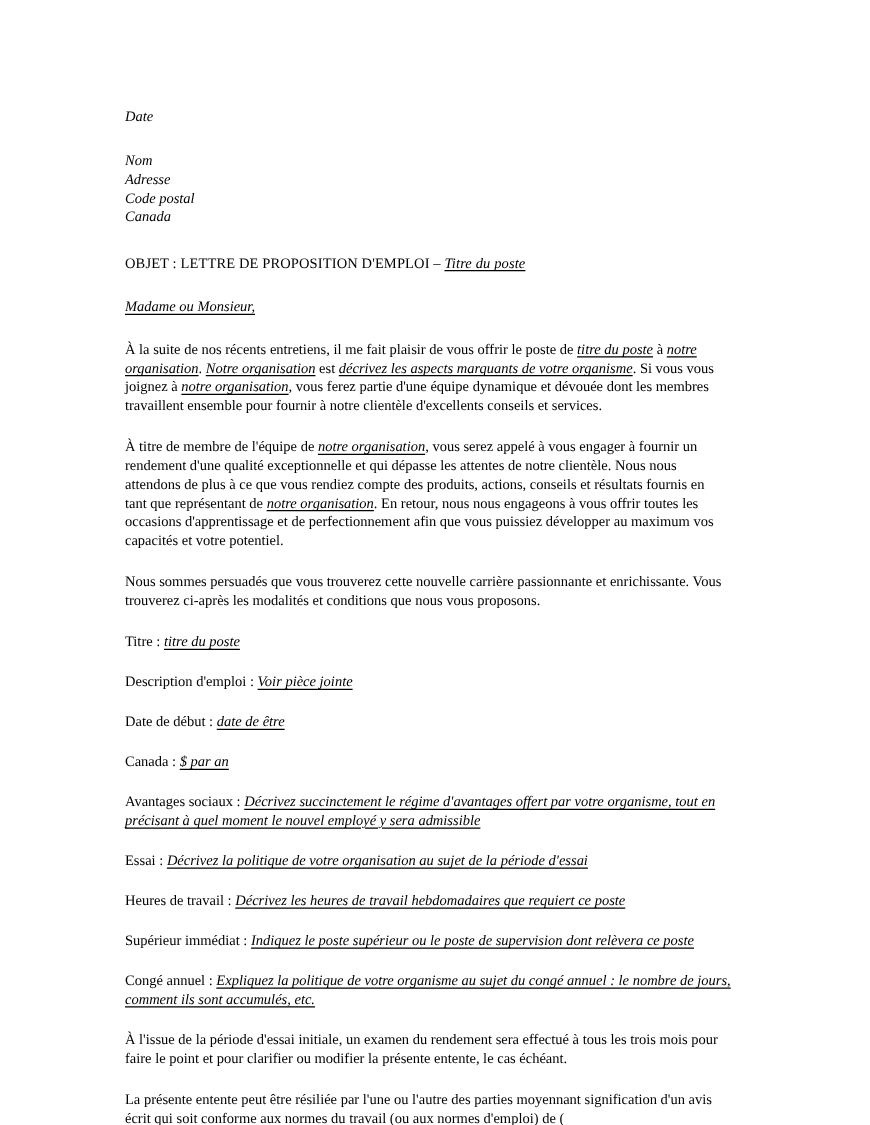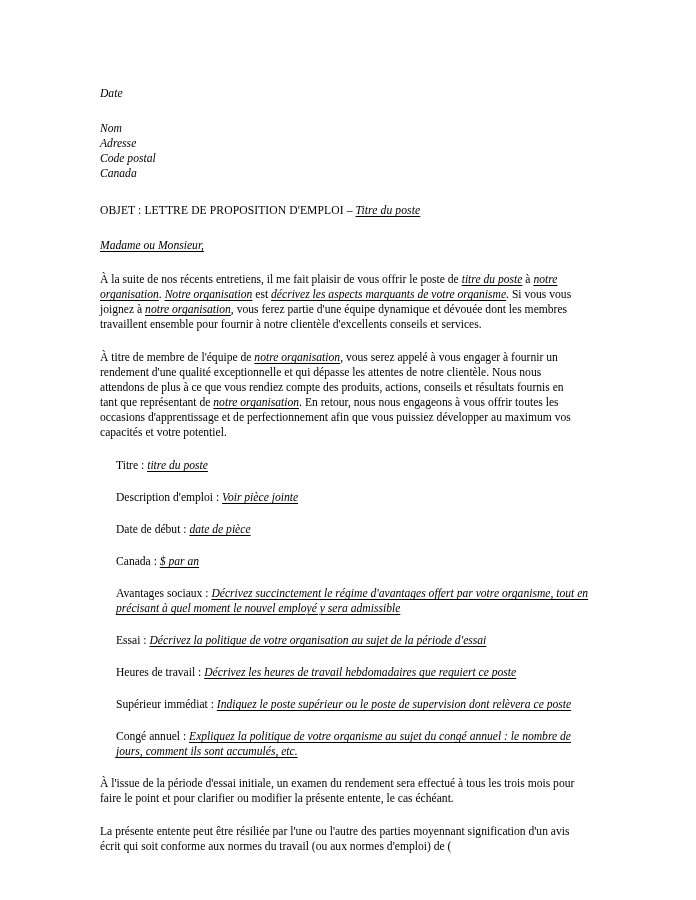--- a/index.html
+++ b/index.html
@@ -54,21 +54,21 @@
 
   .salutation {
     margin: 0 0 19px 0;
   }
 
   p.para {
     margin: 0 12px 18px 0;
   }
 
   .term {
-    margin: 0 0 17px 16px;
+    margin: 0 0 17px 0;
   }
 
   .para-last { margin-bottom: 0; }
 
   
   .fill {
     font-style: italic;
     text-decoration: underline;
     text-underline-offset: 1.5px;
   }
@@ -93,26 +93,27 @@
     </div>
 
     <div class="salutation block">
       <span class="fill">Madame ou Monsieur,</span>
     </div>
 
     <p class="para"><span>À la suite de nos récents entretiens, il me fait plaisir de vous offrir le poste de </span><span class="fill">titre du poste</span><span> à </span><span class="fill">notre organisation</span><span>. </span><span class="fill">Notre organisation</span><span> est </span><span class="fill">décrivez les aspects marquants de votre organisme</span><span>. Si vous vous joignez à </span><span class="fill">notre organisation</span><span>, vous ferez partie d'une équipe dynamique et dévouée dont les membres travaillent ensemble pour fournir à notre clientèle d'excellents conseils et services.</span></p>
 
     <p class="para"><span>À titre de membre de l'équipe de </span><span class="fill">notre organisation</span><span>, vous serez appelé à vous engager à fournir un rendement d'une qualité exceptionnelle et qui dépasse les attentes de notre clientèle. Nous nous attendons de plus à ce que vous rendiez compte des produits, actions, conseils et résultats fournis en tant que représentant de </span><span class="fill">notre organisation</span><span>. En retour, nous nous engageons à vous offrir toutes les occasions d'apprentissage et de perfectionnement afin que vous puissiez développer au maximum vos capacités et votre potentiel.</span></p>
 
+    <p class="para">Nous sommes persuadés que vous trouverez cette nouvelle carrière passionnante et enrichissante. Vous trouverez ci-après les modalités et conditions que nous vous proposons.</p>
 
     <div class="term"><span>Titre : </span><span class="fill">titre du poste</span></div>
 
     <div class="term"><span>Description d'emploi : </span><span class="fill">Voir pièce jointe</span></div>
 
-    <div class="term"><span>Date de début : </span><span class="fill">date de pièce</span></div>
+    <div class="term"><span>Date de début : </span><span class="fill">date de être</span></div>
 
     <div class="term"><span>Canada : </span><span class="fill">$ par an</span></div>
 
     <div class="term"><span>Avantages sociaux : </span><span class="fill">Décrivez succinctement le régime d'avantages offert par votre organisme, tout en précisant à quel moment le nouvel employé y sera admissible</span></div>
 
     <div class="term"><span>Essai : </span><span class="fill">Décrivez la politique de votre organisation au sujet de la période d'essai</span></div>
 
     <div class="term"><span>Heures de travail : </span><span class="fill">Décrivez les heures de travail hebdomadaires que requiert ce poste</span></div>
 
     <div class="term"><span>Supérieur immédiat : </span><span class="fill">Indiquez le poste supérieur ou le poste de supervision dont relèvera ce poste</span></div>

